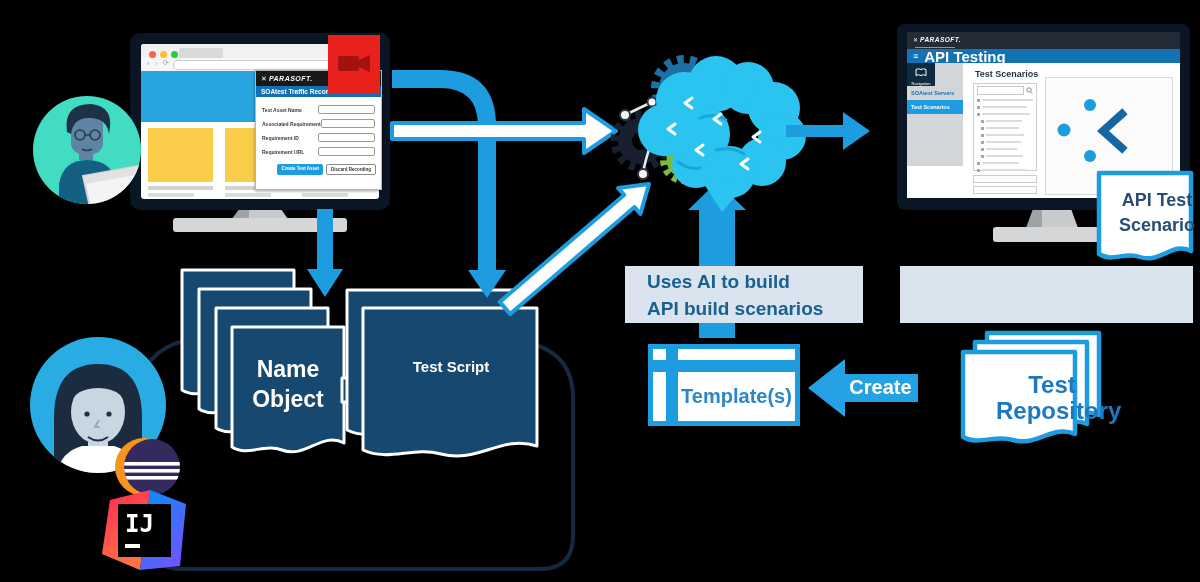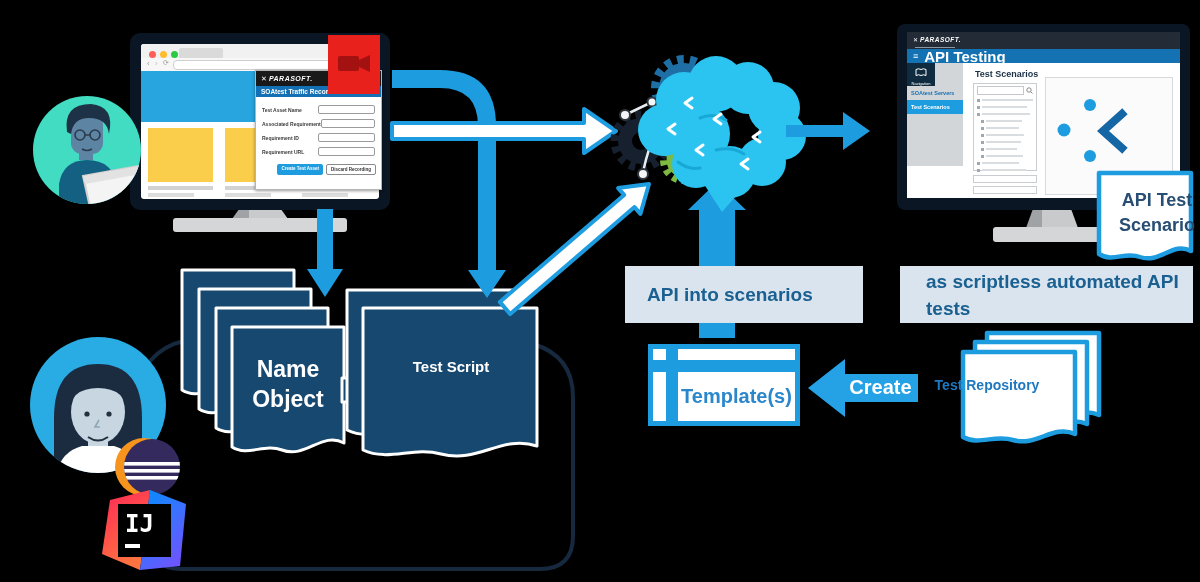--- a/index.html
+++ b/index.html
@@ -287,37 +287,37 @@
     <circle cx="1064" cy="130" r="6.5" fill="#1E9CE0"></circle>
     <circle cx="1090" cy="156" r="6" fill="#1E9CE0"></circle>
     <path d="M1122,114 L1103,131 L1122,148" fill="none" stroke="#1566A4" stroke-width="8" stroke-linecap="square"></path>
   </g>
 </svg>
 
 <div class="abs doc-label" style="left:242px;top:354px;width:92px;font-size:23px;line-height:30px">Name Object</div>
 <div class="abs doc-label" style="left:375px;top:358px;width:152px;font-size:15px">Test Script</div>
 
 <div class="abs label-box" style="left:625px;top:266px;width:238px;height:57px;padding-left:22px">
-  <div>API into scenarios</div>
+  <div>Uses AI to build</div>
+  <div>API build scenarios</div>
 </div>
 <div class="abs label-box" style="left:900px;top:266px;width:293px;height:57px;padding-left:26px">
-  <div>as scriptless automated API tests</div>
 </div>
 
 <div class="abs" style="left:648px;top:344px;width:152px;height:82px;background:#1E9CE0;padding:5px;box-sizing:border-box">
   <div style="display:grid;grid-template-columns:13px 1fr;grid-template-rows:11px 1fr;gap:12px;width:100%;height:100%">
     <div style="background:#fff"></div>
     <div style="background:#fff"></div>
     <div style="background:#fff"></div>
     <div style="background:#fff;display:flex;align-items:center;justify-content:center;color:#2B87CC;font-weight:bold;font-size:20px">Template(s)</div>
   </div>
 </div>
 
 <div class="abs doc-label" style="left:843px;top:376px;width:75px;font-size:20px">Create</div>
-<div class="abs doc-label" style="left:931px;top:372px;width:112px;font-size:14px;line-height:26px;color:#1E78C0">Test Repository</div>
+<div class="abs doc-label" style="left:996px;top:372px;width:112px;font-size:24px;line-height:26px;color:#1E78C0">Test Repository</div>
 <div class="abs doc-label" style="left:1101px;top:188px;width:112px;font-size:18px;line-height:25px;color:#284E74">API Test Scenario</div>
 
 <svg class="abs" style="left:25px;top:88px" width="125" height="125" viewBox="0 0 125 125">
   <defs>
       <clipPath id="av1">
         <circle cx="62" cy="62" r="54"></circle>
       </clipPath>
     </defs>
   <circle cx="62" cy="62" r="54" fill="#41DCC1"></circle>
   <g clip-path="url(#av1)">

